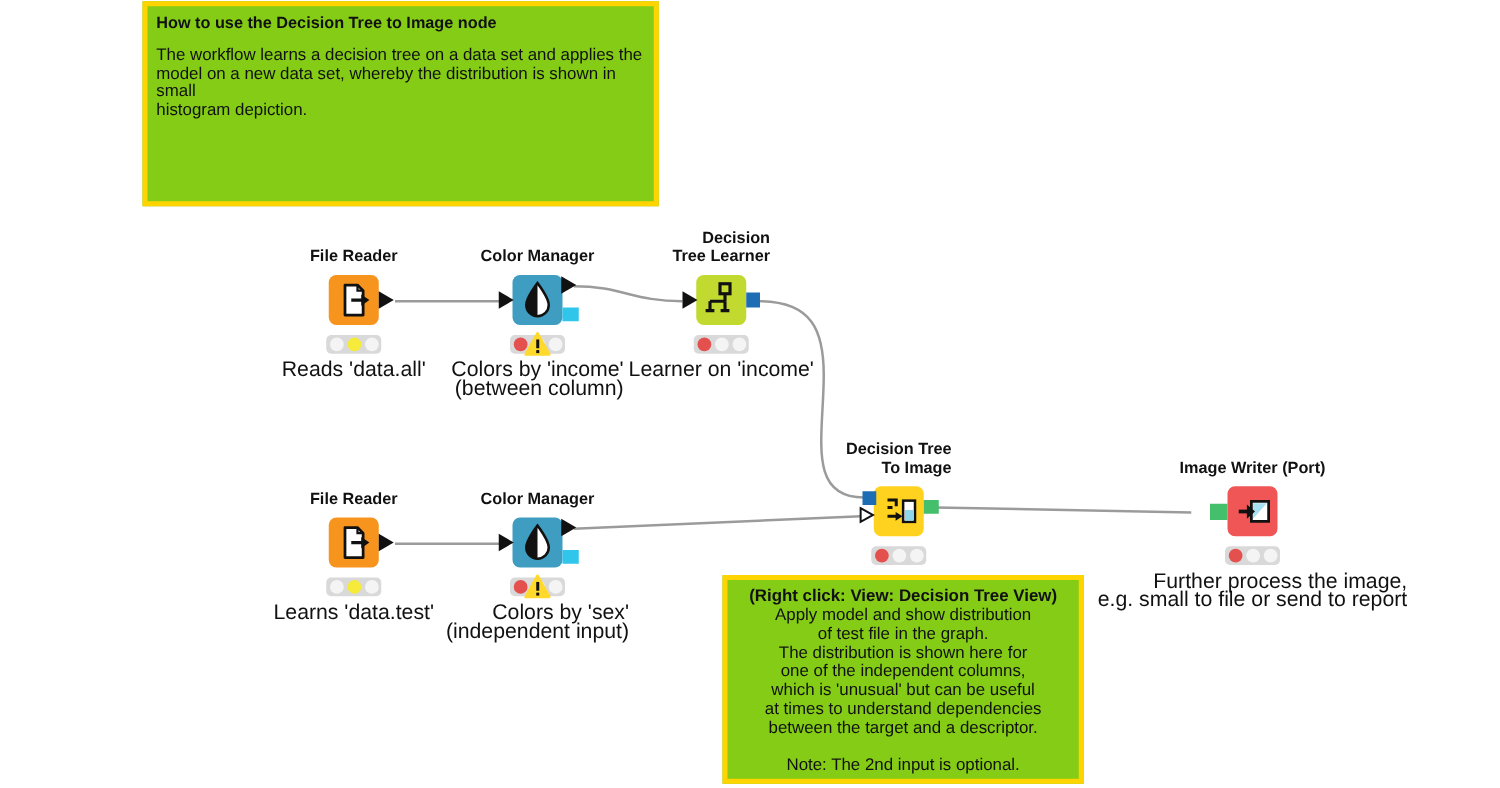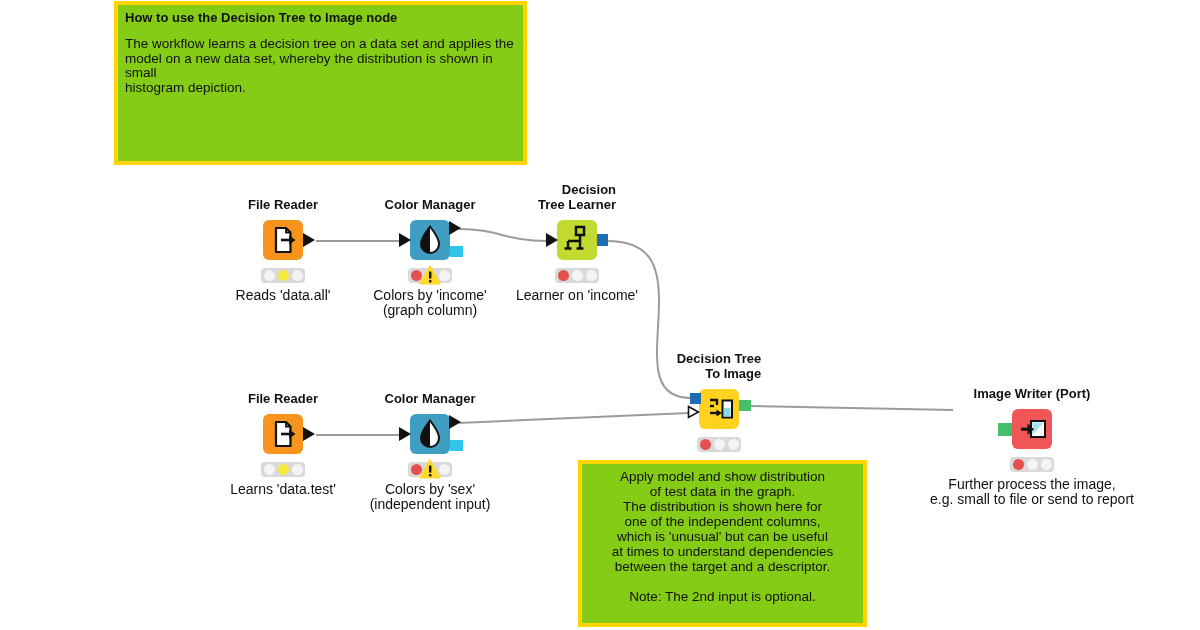--- a/index.html
+++ b/index.html
@@ -19,21 +19,21 @@
   #annotation-bottom { left:578px; top:460px; width:289px; height:167px; padding:5px 4px; text-align:center; }
   #annotation-bottom .a-body { margin-top:0; line-height:15px; }
   #annotation-bottom .a-title { font-size:13.5px; line-height:15px; }
 
   
   .node { position:absolute; width:40px; height:40px; z-index:2; }
   .nbody { position:absolute; inset:0; border-radius:6px; display:flex; align-items:center; justify-content:center; }
   .nlabel { position:absolute; bottom:calc(100% + 8px); left:50%; transform:translateX(-50%);
             width:max-content; text-align:right; font-weight:bold; font-size:13px; line-height:15px; white-space:pre-line; }
   .ncaption { position:absolute; top:calc(100% + 28px); left:50%; transform:translateX(-50%);
-              width:max-content; text-align:center; font-size:14px; line-height:15px; white-space:pre-line; }
+              width:max-content; text-align:right; font-size:17px; line-height:15px; white-space:pre-line; }
 
   
   .tlight { position:absolute; top:calc(100% + 8px); left:50%; transform:translateX(-50%);
             width:44px; height:15px; background:var(--light_bg); border-radius:4px;
             display:flex; align-items:center; justify-content:center; gap:3px; }
   .dot { width:11px; height:11px; border-radius:50%; }
   .dot.off    { background:var(--light_off); }
   .dot.red    { background:var(--light_red); }
   .dot.yellow { background:var(--light_yellow); }
   .warn { position:absolute; left:50%; top:50%; transform:translate(-50%,-52%); }
@@ -68,22 +68,23 @@
   </svg>
 
   <div class="annotation" id="annotation-top">
     <div class="a-title">How to use the Decision Tree to Image node</div>
     <div class="a-body">The workflow learns a decision tree on a data set and applies the
 model on a new data set, whereby the distribution is shown in small
 histogram depiction.</div>
   </div>
 
   <div class="annotation" id="annotation-bottom">
+    <div class="a-title">(Right click: View: Decision Tree View)</div>
     <div class="a-body">Apply model and show distribution
-of test data in the graph.
+of test file in the graph.
 The distribution is shown here for
 one of the independent columns,
 which is 'unusual' but can be useful
 at times to understand dependencies
 between the target and a descriptor.
 
 Note: The 2nd input is optional.</div>
   </div>
 
   <div class="node" style="left:263px; top:220px;">
@@ -126,21 +127,21 @@
       <span class="dot red"></span>
       <span class="dot off"></span>
       <span class="dot off"></span>
       <svg class="warn" width="22" height="21" viewBox="0 0 22 21">
         <path d="M11 1.5 L20.5 18.5 H1.5 Z" fill="var(--warning_yellow)" stroke="var(--warning_yellow)" stroke-width="2" stroke-linejoin="round"></path>
         <rect x="10" y="6.5" width="2.4" height="7" fill="#111"></rect>
         <rect x="10" y="15" width="2.4" height="2.4" fill="#111"></rect>
       </svg>
     </div>
     <div class="ncaption">Colors by 'income'
-(graph column)</div>
+(between column)</div>
   </div>
 
   <div class="node" style="left:557px; top:220px;">
     <div class="nlabel">Decision
 Tree Learner</div>
     <div class="nbody" style="background-color: rgb(194, 218, 48);">
       <svg width="40" height="40" viewBox="0 0 40 40">
         <g stroke="#111" stroke-width="2.5" fill="none">
           <rect x="19" y="7" width="8" height="8"></rect>
           <path d="M23 15 V21"></path>
@@ -182,21 +183,21 @@
       <path d="M1.5 1.5 L11.5 7 L1.5 12.5 Z" fill="#fff" stroke="#111" stroke-width="1.6"></path>
     </svg>
     <div class="p-sq p-green-out"></div>
     <div class="tlight">
       <span class="dot red"></span>
       <span class="dot off"></span>
       <span class="dot off"></span>
     </div>
   </div>
 
-  <div class="node" style="left:1012px; top:389px;margin-top:20px;">
+  <div class="node" style="left:982px; top:389px;">
     <div class="nlabel">Image Writer (Port)</div>
     <div class="nbody" style="background-color: rgb(241, 86, 86);">
       <svg width="40" height="40" viewBox="0 0 40 40">
         <rect x="19" y="12" width="14" height="16" fill="#fff" stroke="#111" stroke-width="2"></rect>
         <path d="M20.5 13.5 H31.5 L20.5 26 Z" fill="#A8E0F2"></path>
         <rect x="19" y="12" width="14" height="16" fill="none" stroke="#111" stroke-width="2"></rect>
         <rect x="9" y="18.7" width="8" height="3" fill="#111"></rect>
         <path d="M15.5 14.5 L22 20.2 L15.5 26 Z" fill="#111"></path>
       </svg>
     </div>

